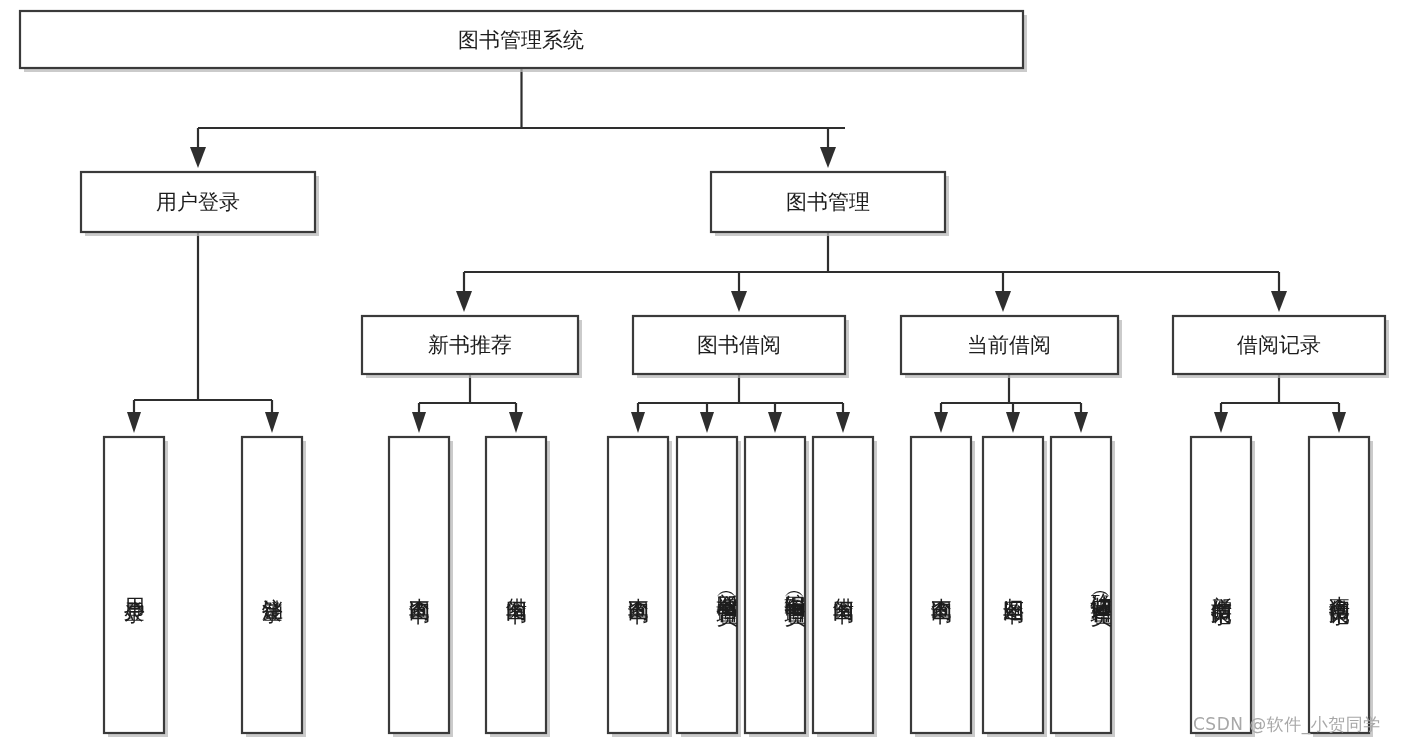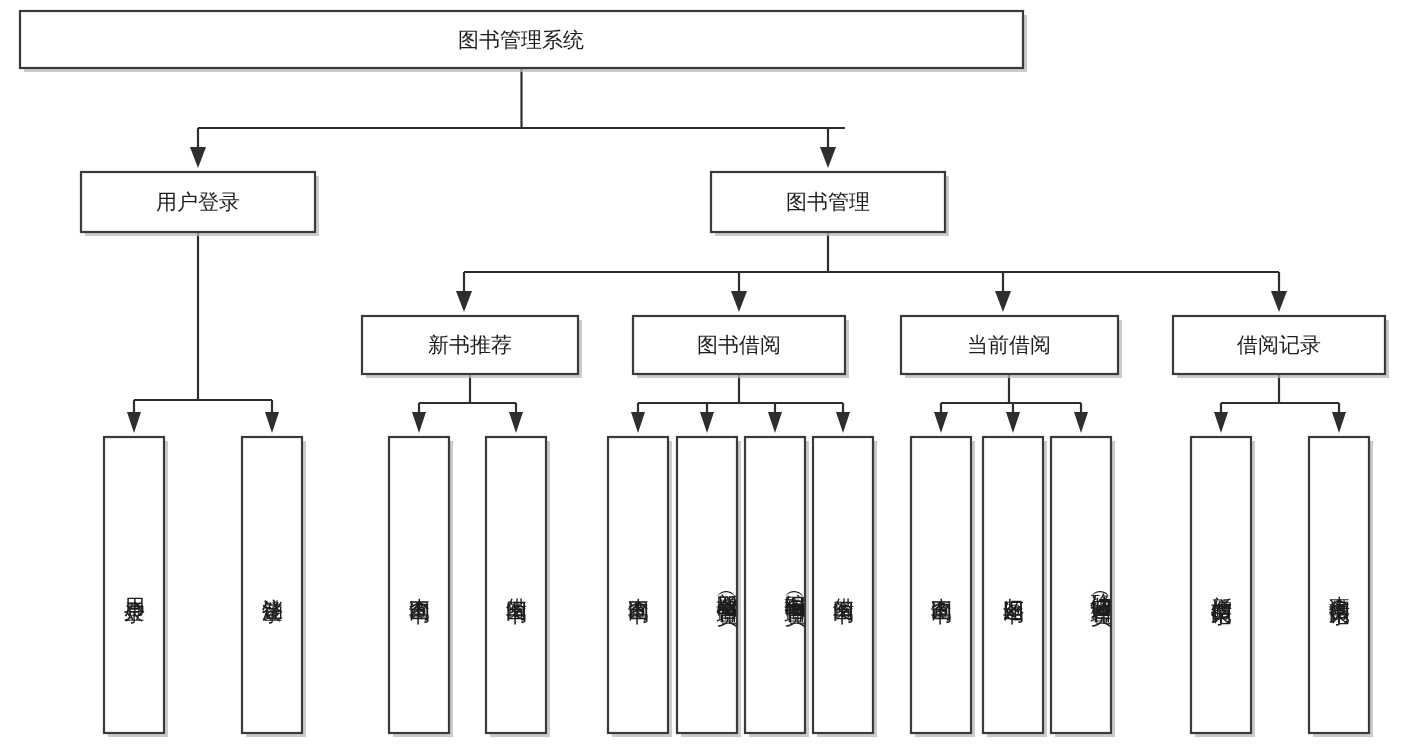--- a/index.html
+++ b/index.html
@@ -264,14 +264,15 @@
   <div class="leaf-label-wrap" style="left:608px; top:437px; width:60px; height:296px;">查询图书</div>
   <div class="leaf-label-wrap" style="left:677px; top:437px; width:60px; height:296px; align-items:flex-start;">新增图书（管理员）</div>
   <div class="leaf-label-wrap" style="left:745px; top:437px; width:60px; height:296px; align-items:flex-start;">编辑图书（管理员）</div>
   <div class="leaf-label-wrap" style="left:813px; top:437px; width:60px; height:296px;">借阅图书</div>
   <div class="leaf-label-wrap" style="left:911px; top:437px; width:60px; height:296px;">查询图书</div>
   <div class="leaf-label-wrap" style="left:983px; top:437px; width:60px; height:296px;">归还图书</div>
   <div class="leaf-label-wrap" style="left:1051px; top:437px; width:60px; height:296px; align-items:flex-start;">确认归还（管理员）</div>
   <div class="leaf-label-wrap" style="left:1191px; top:437px; width:60px; height:296px;">新增借阅记录</div>
   <div class="leaf-label-wrap" style="left:1309px; top:437px; width:60px; height:296px;">查询借阅记录</div>
 
+  <div class="watermark" style="left:1193px; top:713px;">CSDN @软件_小贺同学</div>
 
 </div>
 
 </body></html>

